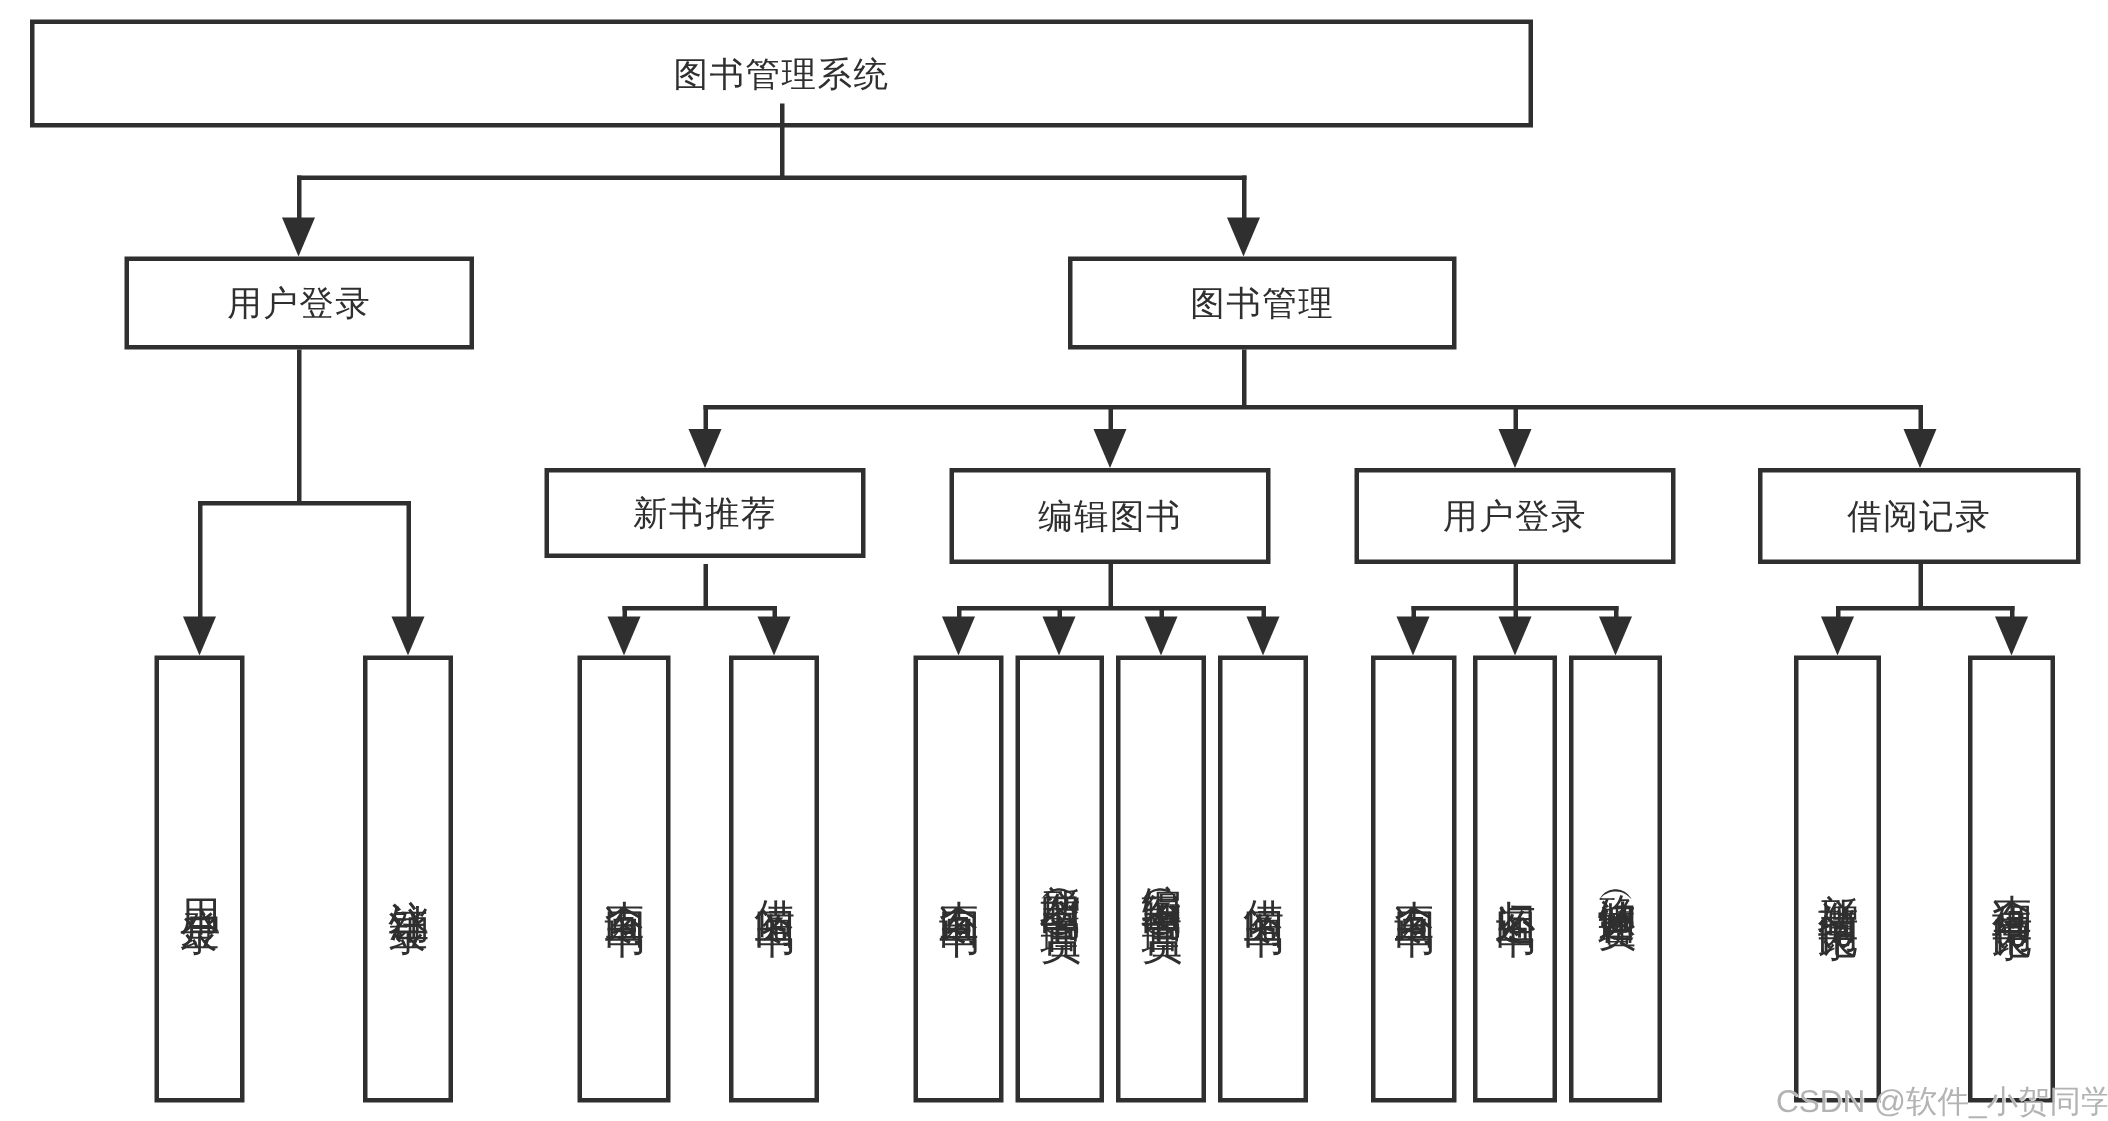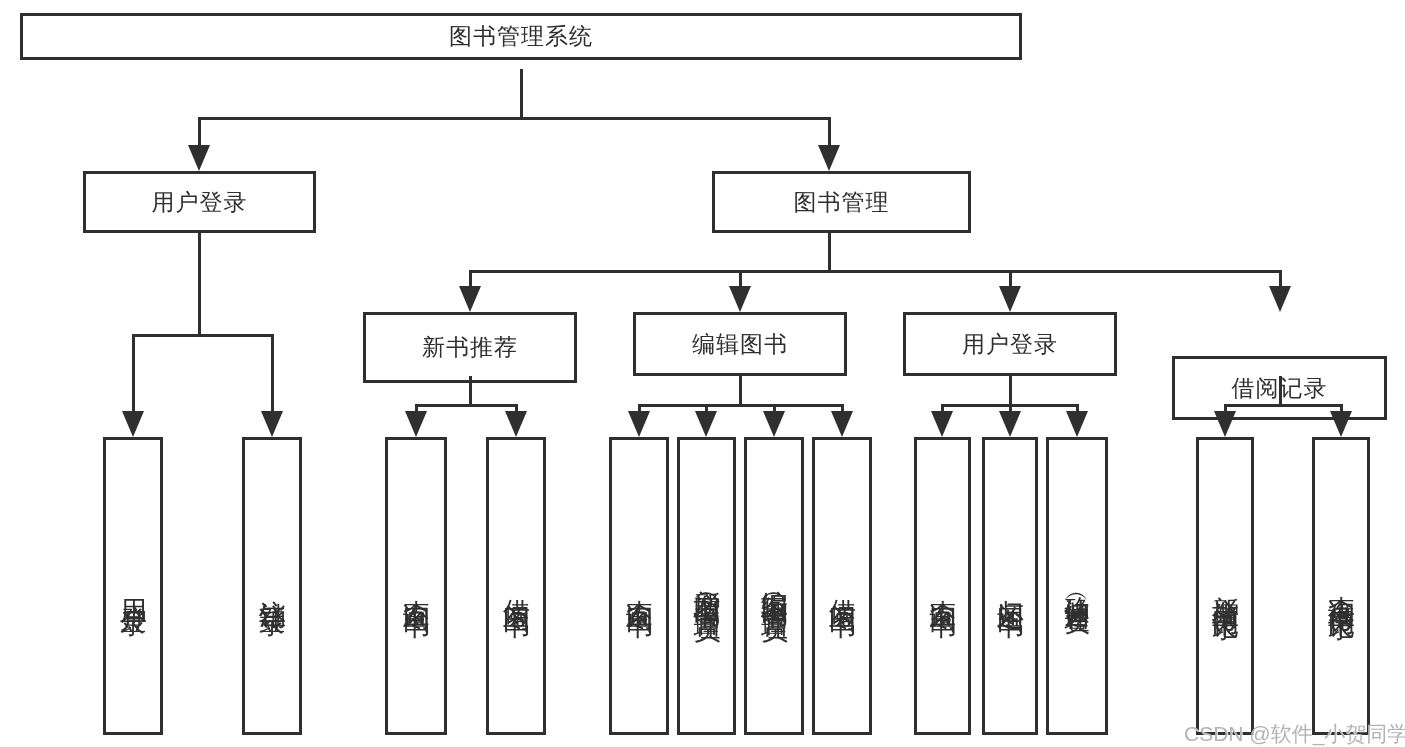--- a/index.html
+++ b/index.html
@@ -29,21 +29,21 @@
     position:absolute;left:1184px;top:720px;font-size:21px;
     color:var(--c-watermark);white-space:nowrap;z-index:5;
     text-shadow:1px 1px 0 rgba(255,255,255,.8);
   }
 </style>
 </head>
 <body>
 
 <div id="canvas">
 
-  <div class="box" style="left:20px;top:13px;width:1002px;height:47px;">
+  <div class="box" style="left:20px;top:13px;width:1002px;height:72px;">
     <span class="hlabel">图书管理系统</span>
   </div>
 
   <div class="vline" style="left:520px;top:69px;height:49px;"></div>
   <div class="hline" style="left:198px;top:117px;width:633px;"></div>
   <div class="vline" style="left:198px;top:117px;height:30px;"></div>
   <div class="arr" style="left:188px;top:145px;"></div>
   <div class="vline" style="left:828px;top:117px;height:30px;"></div>
   <div class="arr" style="left:818px;top:145px;"></div>
 
@@ -65,30 +65,30 @@
   <div class="hline" style="left:469px;top:270px;width:812px;"></div>
   <div class="vline" style="left:469px;top:270px;height:18px;"></div>
   <div class="arr" style="left:459px;top:286px;"></div>
   <div class="vline" style="left:739px;top:270px;height:18px;"></div>
   <div class="arr" style="left:729px;top:286px;"></div>
   <div class="vline" style="left:1009px;top:270px;height:18px;"></div>
   <div class="arr" style="left:999px;top:286px;"></div>
   <div class="vline" style="left:1279px;top:270px;height:18px;"></div>
   <div class="arr" style="left:1269px;top:286px;"></div>
 
-  <div class="box" style="left:363px;top:312px;width:214px;height:71px;">
+  <div class="box" style="left:363px;top:312px;width:214px;height:60px;">
     <span class="hlabel">新书推荐</span>
   </div>
   <div class="box" style="left:633px;top:312px;width:214px;height:64px;">
     <span class="hlabel">编辑图书</span>
   </div>
   <div class="box" style="left:903px;top:312px;width:214px;height:64px;">
     <span class="hlabel">用户登录</span>
   </div>
-  <div class="box" style="left:1172px;top:312px;width:215px;height:64px;margin-top:44px;">
+  <div class="box" style="left:1172px;top:312px;width:215px;height:64px;">
     <span class="hlabel">借阅记录</span>
   </div>
 
   <div class="vline" style="left:469px;top:376px;height:29px;"></div>
   <div class="hline" style="left:415px;top:404px;width:103px;"></div>
   <div class="vline" style="left:415px;top:404px;height:9px;"></div>
   <div class="arr" style="left:405px;top:411px;"></div>
   <div class="vline" style="left:515px;top:404px;height:9px;"></div>
   <div class="arr" style="left:505px;top:411px;"></div>
 

